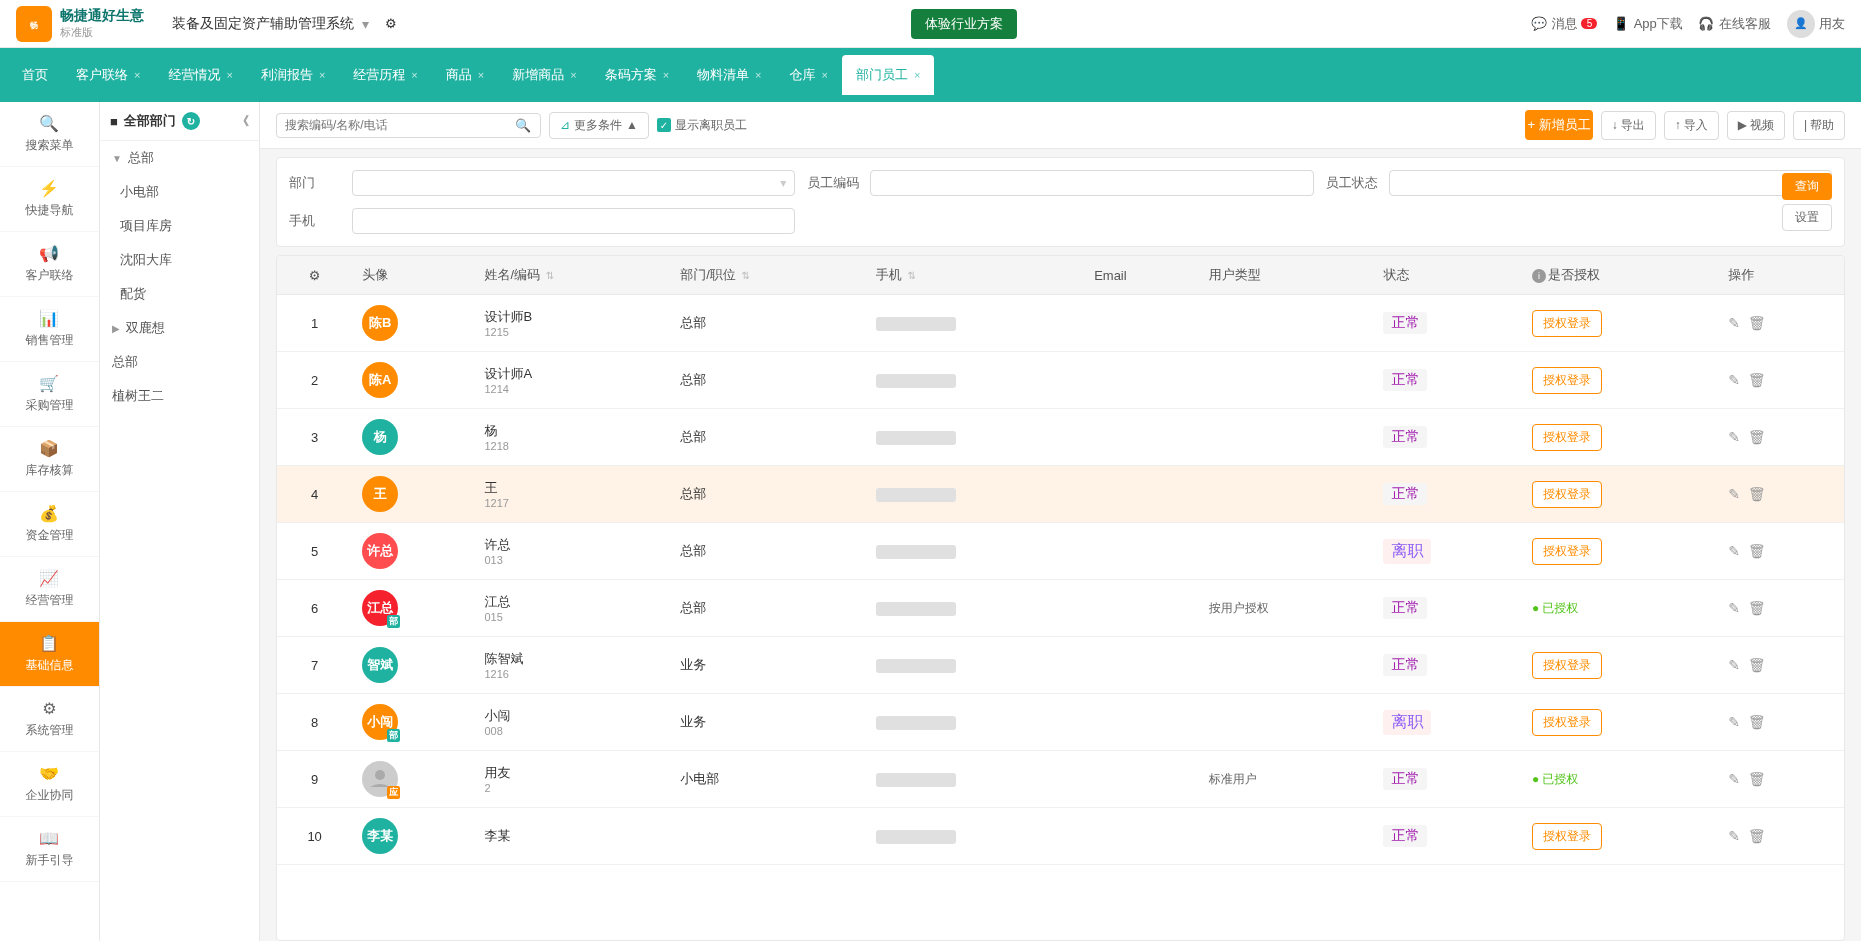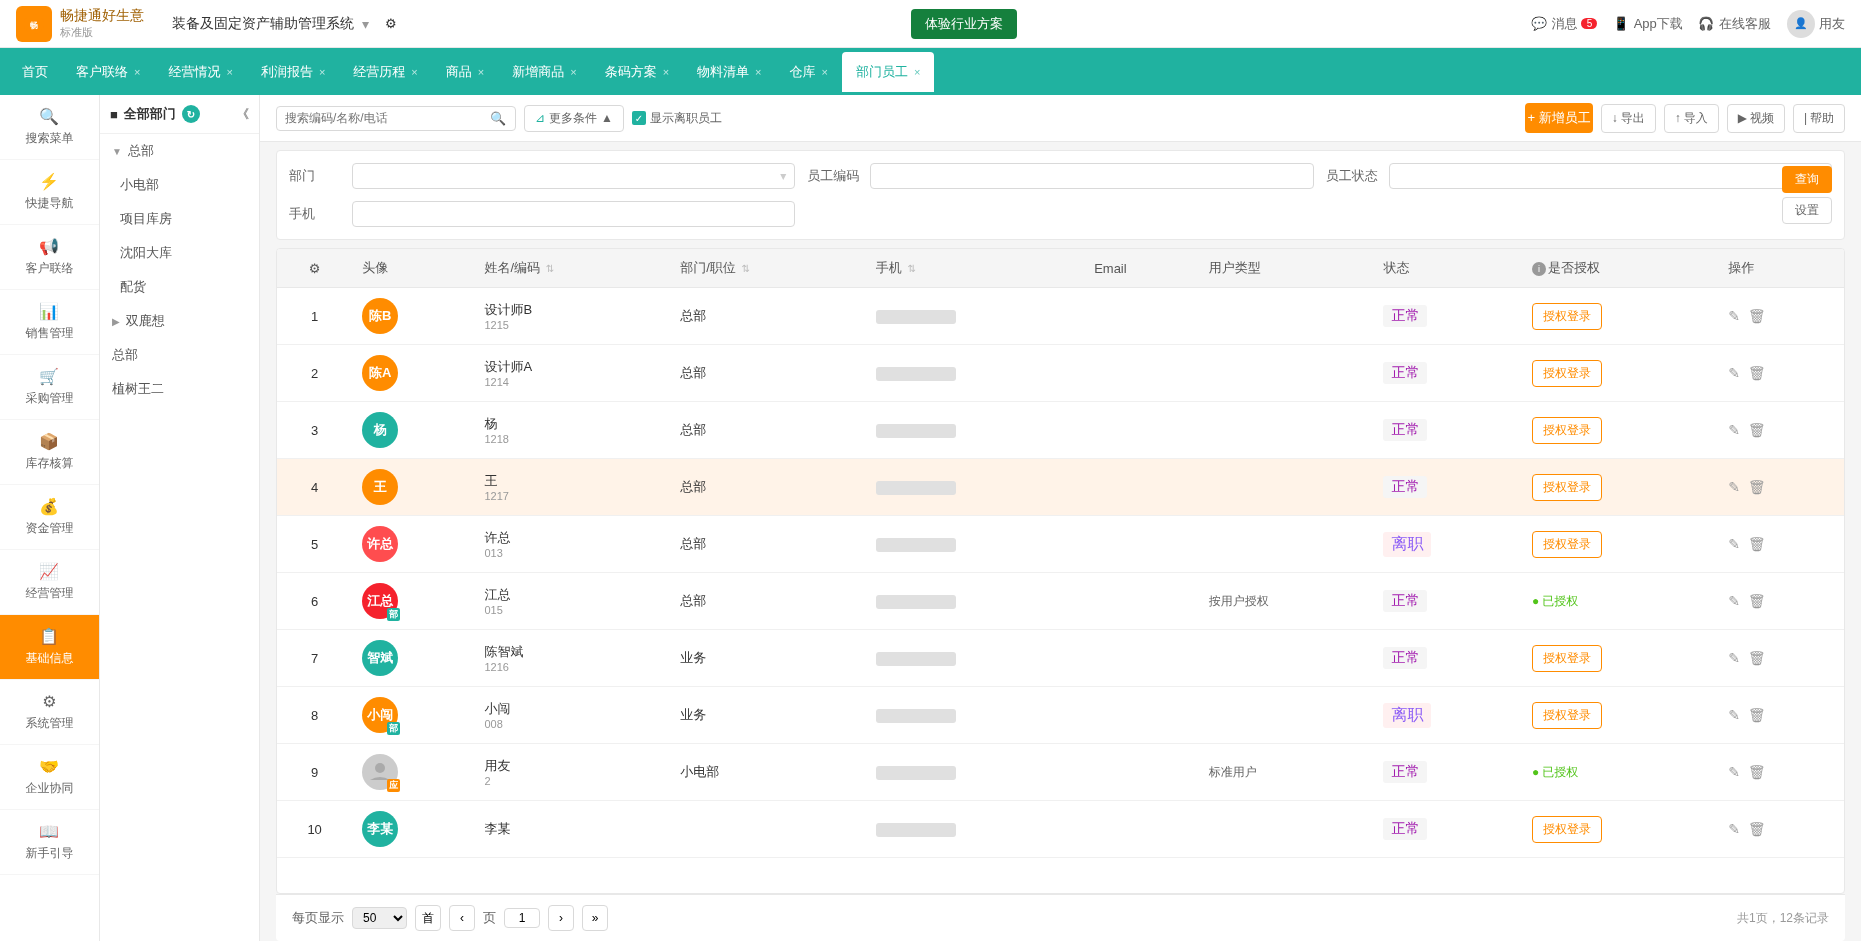--- a/index.html
+++ b/index.html
@@ -27,21 +27,21 @@
       height: 36px;
       background: #ff8c00;
       border-radius: 6px;
       display: flex;
       align-items: center;
       justify-content: center;
       color: white;
       font-size: 10px;
       font-weight: bold;
     }
-    .logo-text { font-size: 14px; font-weight: normal; color: #a16207; }
+    .logo-text { font-size: 14px; font-weight: bold; color: #0f766e; }
     .logo-sub { font-size: 11px; color: #999; }
     .system-title {
       display: flex;
       align-items: center;
       gap: 8px;
       margin-left: 20px;
     }
     .system-title span { font-size: 14px; color: #333; }
     .top-actions {
       display: flex;
@@ -80,21 +80,21 @@
       border-radius: 50%;
       display: flex; align-items: center; justify-content: center;
       font-size: 11px;
     }
 
     
     .nav-tabs {
       background: #20b2a0;
       display: flex;
       align-items: center;
-      height: 47px;
+      height: 54px;
       padding: 0 8px;
       overflow-x: auto;
     }
     .nav-tab {
       padding: 0 14px;
       height: 40px;
       display: flex;
       align-items: center;
       color: white;
       font-size: 13px;
@@ -173,21 +173,21 @@
       gap: 8px;
       border-bottom: 1px solid #e8e8e8;
     }
     .search-box {
       display: flex;
       align-items: center;
       border: 1px solid #d9d9d9;
       border-radius: 4px;
       padding: 4px 8px;
       gap: 20px;
-      width: 240px;
+      width: 265px;
     }
     .search-box input {
       border: none; outline: none;
       font-size: 12px; width: 100%;
     }
     .filter-btn {
       display: flex;
       align-items: center;
       gap: 4px;
       padding: 4px 10px;
@@ -1024,29 +1024,15 @@
       <div class="op-icons">
         <span class="op-icon">✎</span>
         <span class="op-icon">🗑</span>
       </div>
     </td>
   </tr>
             </tbody>
         </table>
       </div>
 
-      <div class="pagination-bar">
-        <span>每页显示</span>
-        <select class="page-size-select">
-          <option>50</option>
-          <option>100</option>
-        </select>
-        <button class="page-btn">首</button>
-        <button class="page-btn">‹</button>
-        <span>页</span>
-        <input class="page-num-input" type="text" value="1" style="">
-        <button class="page-btn">›</button>
-        <button class="page-btn">»</button>
-        <span class="page-info">共1页，12条记录</span>
-      </div>
     </div>
   </div>
 </div>
 
 </body></html>

